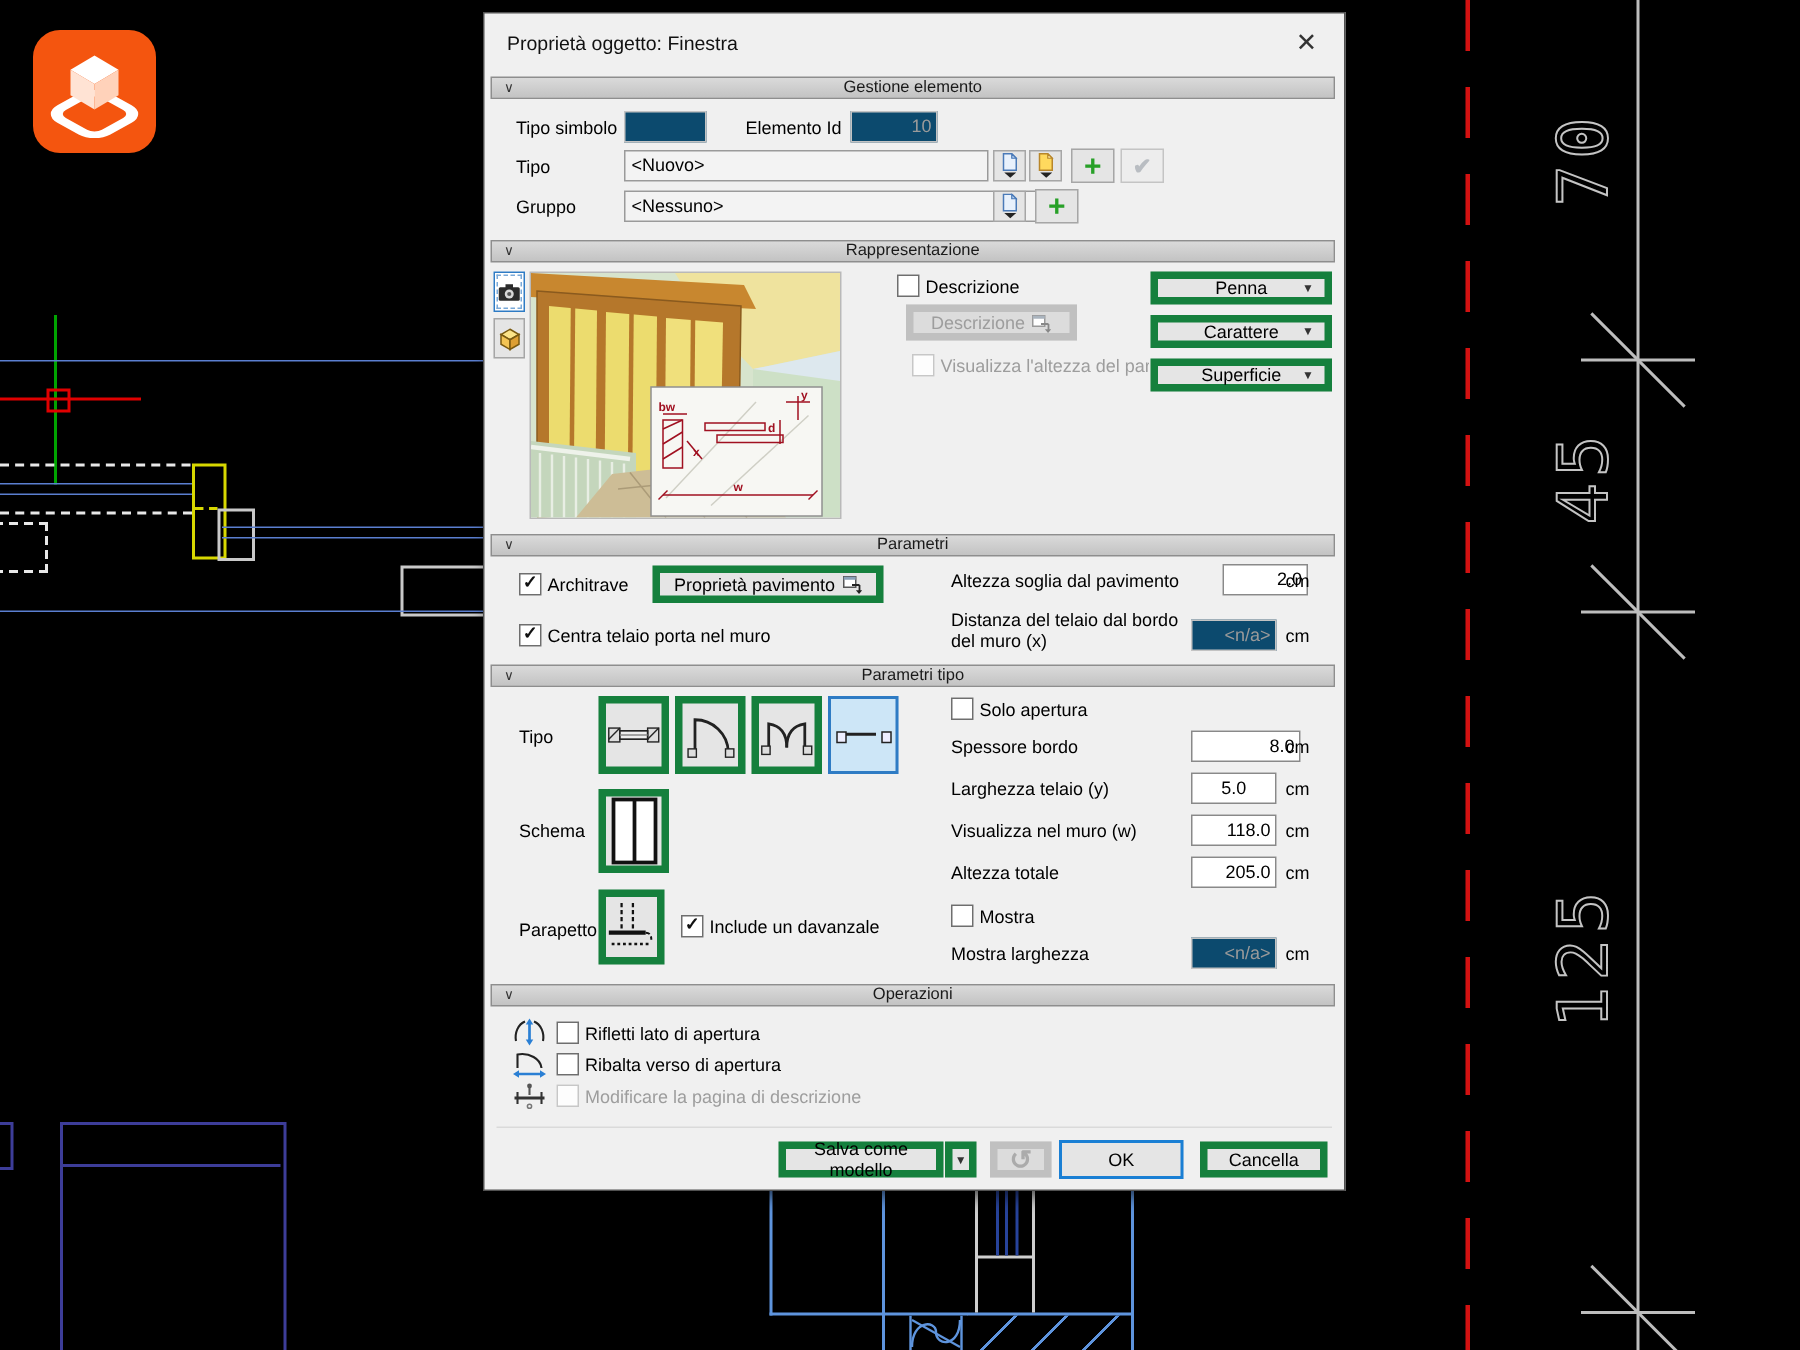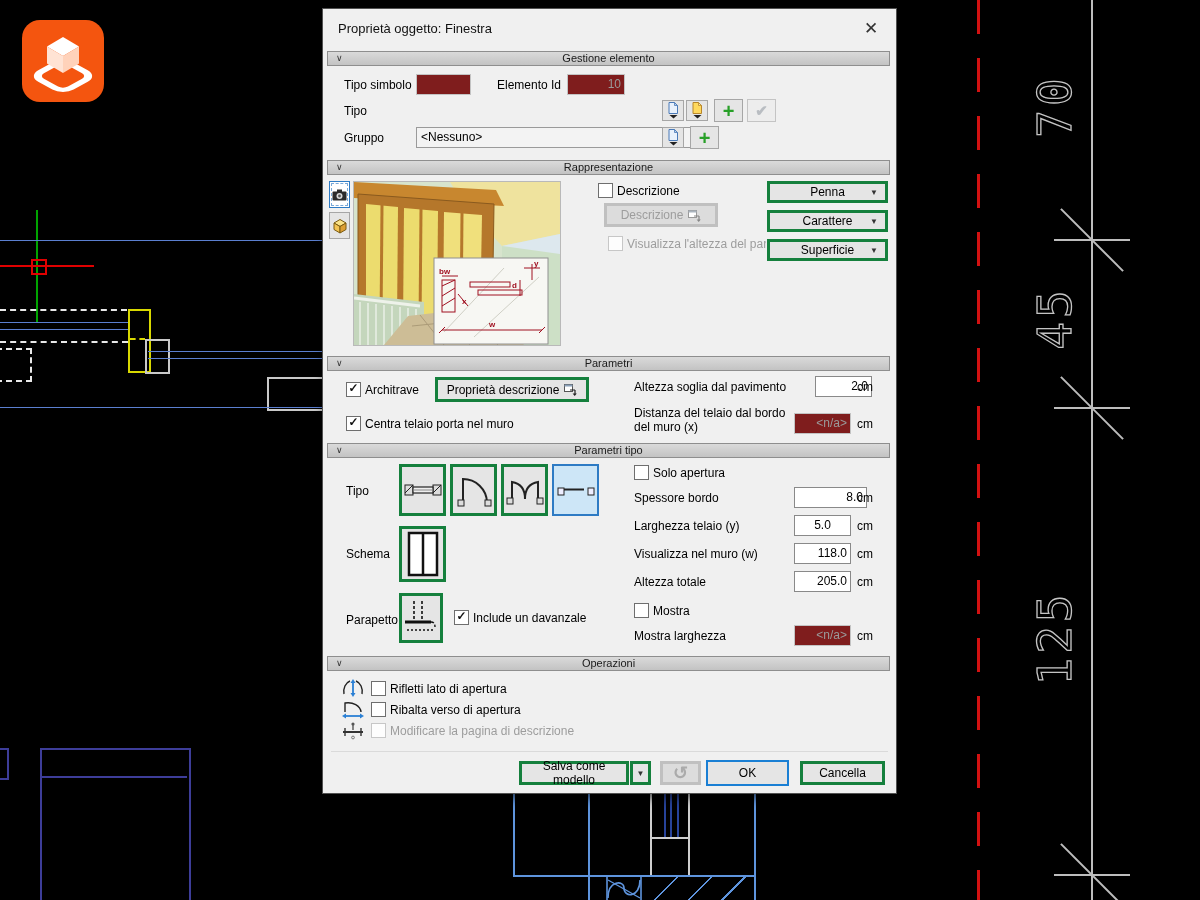--- a/index.html
+++ b/index.html
@@ -27,24 +27,24 @@
   .dlg-close{position:absolute;right:14px;top:9px;font-size:17px;color:#333;width:22px;height:22px;
              text-align:center;line-height:22px;cursor:default;}
   .sec-hdr{position:absolute;left:4px;width:563px;height:15px;
            background:linear-gradient(#dadada,#c3c3c3);border:1px solid #8e8e8e;
            box-sizing:border-box;text-align:center;font-size:11px;color:#1a1a1a;line-height:13px;}
   .sec-hdr .chev{position:absolute;left:8px;top:0;font-size:9px;color:#333;}
   .lbl{position:absolute;font-size:12px;color:#000;white-space:nowrap;}
   .lbl.dis{color:#9d9d9d;}
   .txt-input{position:absolute;box-sizing:border-box;background:#fff;border:1px solid #898989;
              font-size:12px;color:#000;text-align:right;padding:0 3px;line-height:19px;height:21px;}
-  .txt-input.dis{background:#7f1d1d;border-color:#c3c3c3;color:#9a9a9a;}
+  .txt-input.dis{background:#0c4a6e;border-color:#c3c3c3;color:#9a9a9a;}
   .combo{position:absolute;box-sizing:border-box;background:#f3f3f3;border:1px solid #9a9a9a;
          font-size:12px;color:#000;text-align:left;padding:0 4px;line-height:19px;height:21px;}
-  .btn{position:absolute;box-sizing:border-box;background:#e5e5e5;border:3px solid #15803d;
+  .btn{position:absolute;box-sizing:border-box;background:#e5e5e5;border:5px solid #15803d;
        font-size:12px;color:#000;text-align:center;display:flex;align-items:center;justify-content:center;gap:5px;}
   .btn.dis{background:#dcdcdc;border-color:#c0c0c0;color:#9d9d9d;}
   .btn.sel{background:#cde6f7;border:2px solid #2e7bc4;}
   .btn .dd{font-size:8px;color:#333;position:absolute;right:7px;top:50%;transform:translateY(-50%);}
   .chk{position:absolute;width:13px;height:13px;background:#fff;border:1px solid #6e6e6e;
        box-sizing:content-box;text-align:center;}
   .chk .mk{display:block;font-size:12px;font-weight:bold;line-height:13px;color:#111;margin-top:-1px;}
   .chk.dis{border-color:#c7c7c7;background:#fdfdfd;}
   .icon-btn{position:absolute;box-sizing:border-box;background:#e5e5e5;border:1px solid #a6a6a6;
             display:flex;align-items:center;justify-content:center;}
@@ -135,20 +135,21 @@
     <span class="chev">∨</span>
     <span>Gestione elemento</span>
   </div>
 
   <div class="lbl" style="left:21px;top:69px;">Tipo simbolo</div>
   <div class="txt-input dis" style="left:93px;top:65px;width:55px;"></div>
   <div class="lbl" style="left:174px;top:69px;">Elemento Id</div>
   <div class="txt-input dis" style="left:244px;top:65px;width:58px;">10</div>
 
   <div class="lbl" style="left:21px;top:95px;">Tipo</div>
+  <div class="combo" style="left:93px;top:91px;width:243px;">&lt;Nuovo&gt;</div>
   <div class="icon-btn" style="left:339px;top:91px;width:22px;height:21px;">
     <svg width="13" height="17" viewBox="0 0 13 17">
       <path d="M2,0.5 h5.5 l3,3 v8 h-8.5 z" fill="#e8f1fc" stroke="#4a7ab8" stroke-width="1"></path>
       <polygon points="7.5,0.5 7.5,3.5 10.5,3.5" fill="#b9d2ee" stroke="#4a7ab8" stroke-width="0.8"></polygon>
       <polygon points="2.5,13 10.5,13 6.5,16.5" fill="#222"></polygon>
     </svg>
   </div>
   <div class="icon-btn" style="left:363px;top:91px;width:22px;height:21px;">
     <svg width="13" height="17" viewBox="0 0 13 17">
       <path d="M2,0.5 h5.5 l3,3 v8 h-8.5 z" fill="#ffd95e" stroke="#b8862a" stroke-width="1"></path>
@@ -296,21 +297,21 @@
     <span class="chev">∨</span>
     <span>Parametri</span>
   </div>
 
   <span class="chk" style="left:23px;top:373px;">
     <span class="mk">✓</span>
   </span>
   <div class="lbl" style="left:42px;top:374px;">Architrave</div>
 
   <div class="btn" style="left:112px;top:368px;width:154px;height:25px;">
-    <span>Proprietà descrizione</span>
+    <span>Proprietà pavimento</span>
     <svg width="13" height="13" viewBox="0 0 13 13">
       <rect x="0.5" y="1.5" width="8" height="7" fill="#fff" stroke="#555" stroke-width="1"></rect>
       <rect x="0.5" y="1.5" width="8" height="2" fill="#8aa0b8"></rect>
       <path d="M6,7 h5 M11,7 v4" stroke="#222" stroke-width="1.2" fill="none"></path>
       <polygon points="8.6,10.5 12.8,10.5 10.7,13" fill="#222"></polygon>
     </svg>
   </div>
 
   <span class="chk" style="left:23px;top:407px;">
     <span class="mk">✓</span>

